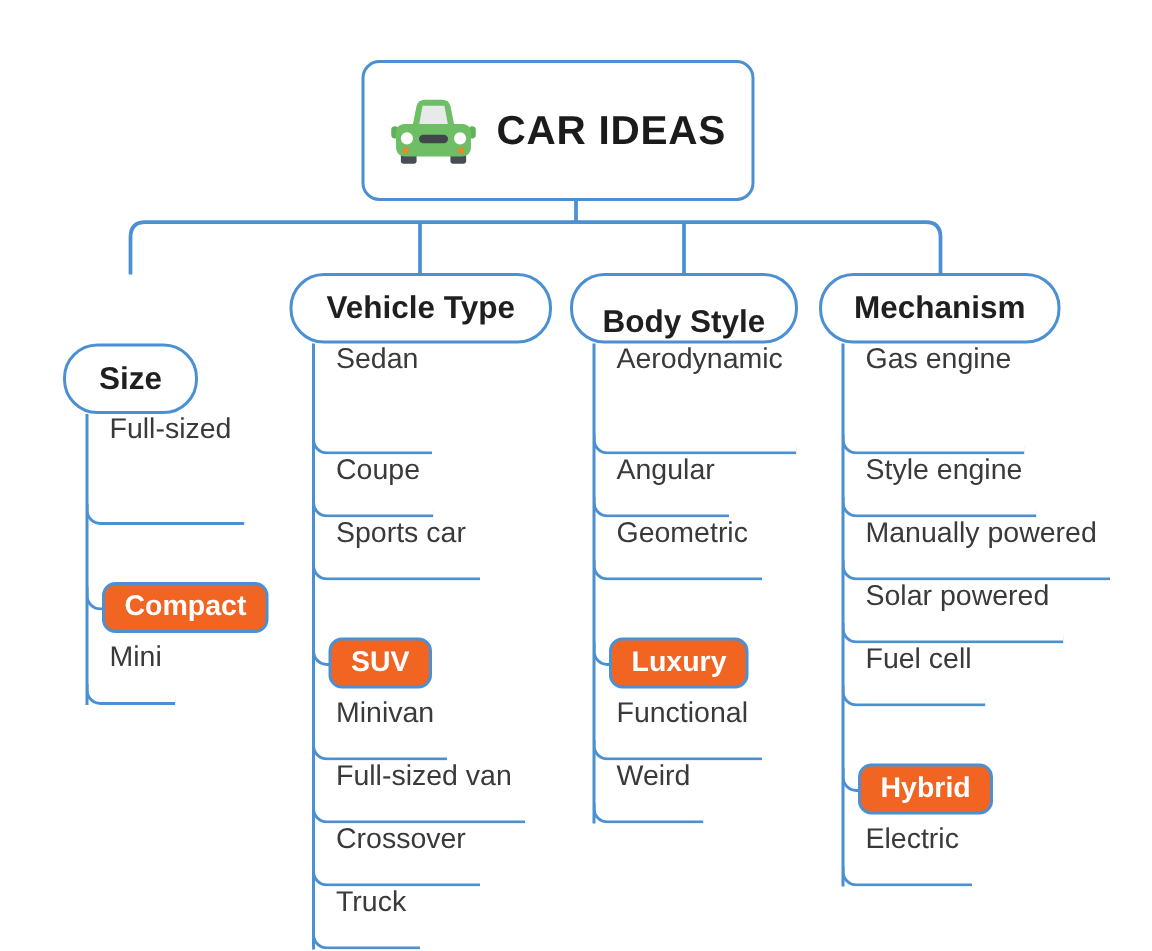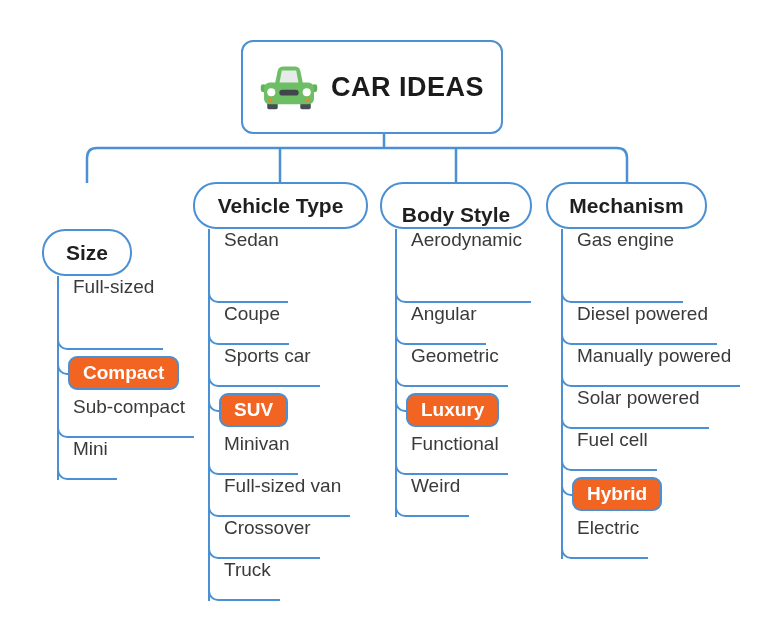--- a/index.html
+++ b/index.html
@@ -35,21 +35,21 @@
     height:42px;box-sizing:border-box;padding:0 9px 8px 14px;
     font-size:19px;color:#3a3a3a;
   }
   ul.items li.first{height:74px;}
   ul.items li::after{
     content:"";position:absolute;left:-2.5px;right:0;bottom:0;height:12px;
     border-left:2.5px solid #4a90d2;border-bottom:2.5px solid #4a90d2;
     border-bottom-left-radius:10px;pointer-events:none;
   }
   ul.items li.highlight{
-    height:46px;align-items:center;padding:0 0 0 9px;
+    height:46px;align-items:center;padding:0 0 0 9px;margin-top:32px;
   }
   ul.items li.highlight::after{
     right:auto;width:10px;height:14px;bottom:auto;top:calc(50% - 14px);
   }
   .hl-box{
     display:inline-block;background:#f26422;border:2.5px solid #4a90d2;border-radius:9px;
     color:#ffffff;font-weight:700;font-size:19px;padding:4px 13px;position:relative;z-index:1;
   }
 </style>
 </head>
@@ -89,23 +89,20 @@
   <div class="column col-size" style="left:42px;top:182px;">
     <div class="header">
       <span>Size</span>
     </div>
     <ul class="items">
       <li class="first">
           <span>Full-sized</span>
         </li>
       <li class="highlight">
           <span class="hl-box">Compact</span>
-        </li>
-      <li>
-          <span>Sub-compact</span>
         </li>
       <li>
           <span>Mini</span>
         </li>
     </ul>
   </div>
 
   <div class="column col-vtype" style="left:193px;top:182px;">
     <div class="header">
       <span>Vehicle Type</span>
@@ -166,21 +163,21 @@
 
   <div class="column col-mech" style="left:546px;top:182px;">
     <div class="header">
       <span>Mechanism</span>
     </div>
     <ul class="items">
       <li class="first">
           <span>Gas engine</span>
         </li>
       <li>
-          <span>Diesel powered</span>
+          <span>Style engine</span>
         </li>
       <li>
           <span>Manually powered</span>
         </li>
       <li>
           <span>Solar powered</span>
         </li>
       <li>
           <span>Fuel cell</span>
         </li>

